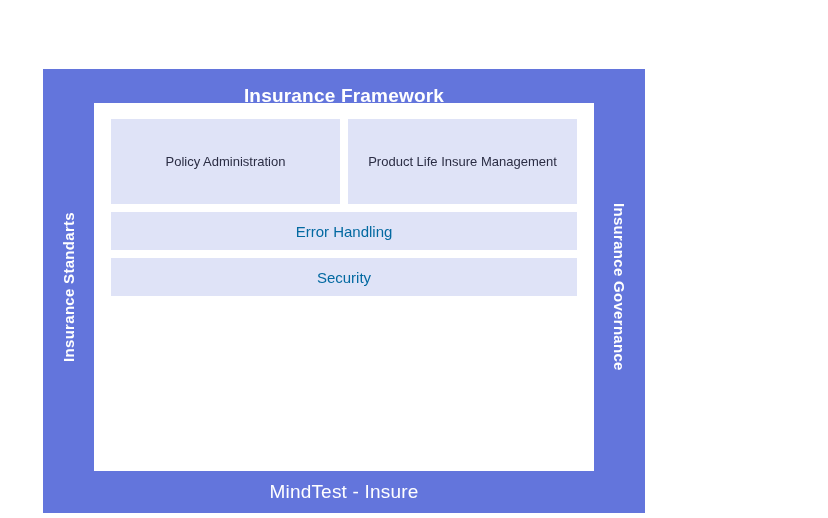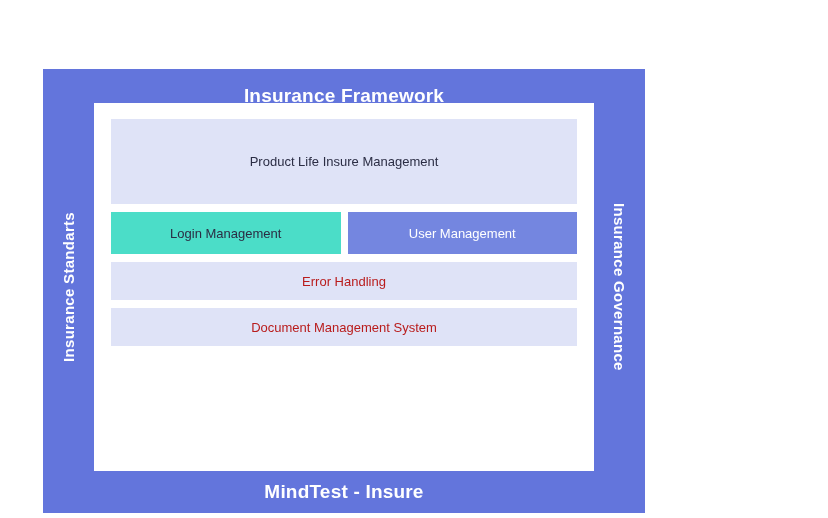--- a/index.html
+++ b/index.html
@@ -128,35 +128,35 @@
     font-size: 13px;
     display: flex;
     align-items: center;
     justify-content: center;
     text-align: center;
     box-sizing: border-box;
   }
 
   .row-full {
     background: #DFE3F7;
-    color: #b91c1c;
-    font-size: 13px;
+    color: #0369a1;
+    font-size: 15px;
     height: 38px;
     flex: 0 0 38px;
     display: flex;
     align-items: center;
     justify-content: center;
     text-align: center;
     box-sizing: border-box;
   }
 
   .frame-footer {
     color: #ffffff;
     font-size: 19px;
-    font-weight: bold;
+    font-weight: normal;
     text-align: center;
     letter-spacing: 0.2px;
     height: 42px;
     display: flex;
     align-items: center;
     justify-content: center;
     box-sizing: border-box;
   }
 </style>
 </head>
@@ -168,30 +168,27 @@
 
   <div class="frame-middle">
 
     <div class="side-label left">
       <span>Insurance Standarts</span>
     </div>
 
     <div class="inner-panel">
 
       <div class="row-top">
+        <div class="cell">Policy Administration</div>
         <div class="cell">Product Life Insure Management</div>
       </div>
 
-      <div class="row-split">
-        <div class="cell-teal">Login Management</div>
-        <div class="cell-purple">User Management</div>
-      </div>
 
       <div class="row-full">Error Handling</div>
-      <div class="row-full">Document Management System</div>
+      <div class="row-full">Security</div>
 
     </div>
 
     <div class="side-label right">
       <span>Insurance Governance</span>
     </div>
 
   </div>
 
   <div class="frame-footer">MindTest - Insure</div>

